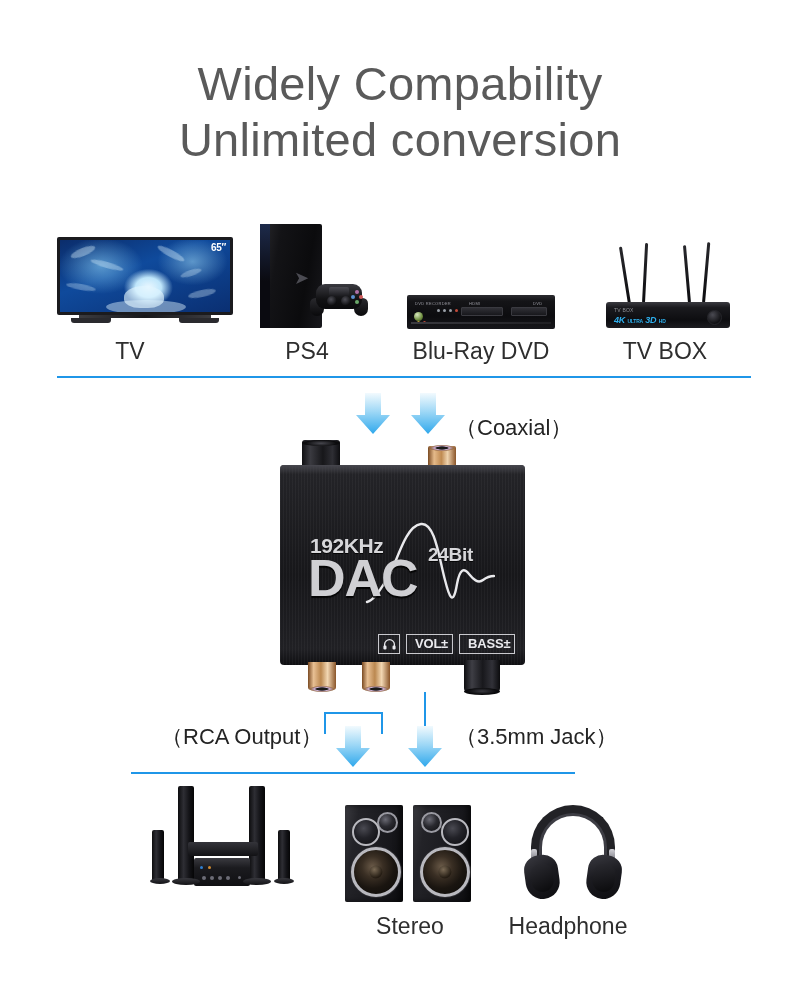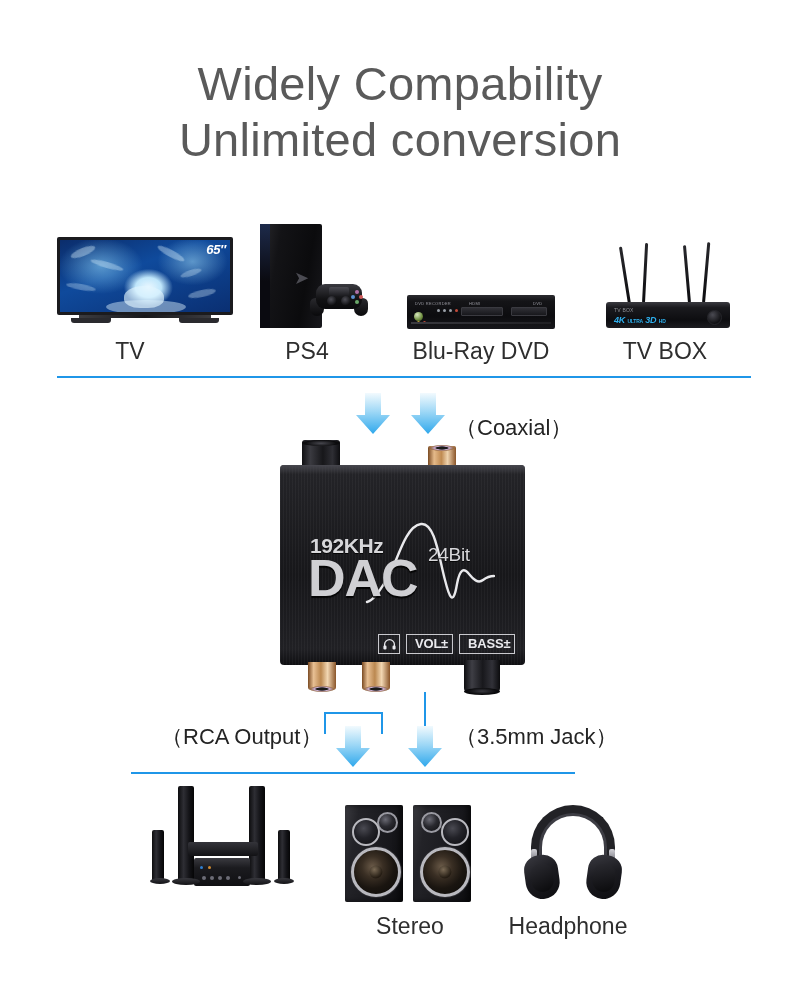--- a/index.html
+++ b/index.html
@@ -82,21 +82,21 @@
       radial-gradient(ellipse 50px 34px at 78% 30%, rgba(170,230,255,0.5) 0%, rgba(25,90,170,0) 70%),
       linear-gradient(160deg, #0b2d6b 0%, #0f4a9c 40%, #0a2f72 100%);
     overflow: hidden;
   }
   .ice {
     position: absolute; background: rgba(225,245,255,0.75); border-radius: 50%;
     filter: blur(0.4px);
   }
   .tv-size {
     position: absolute; right: 7px; top: 5px; color: #fff;
-    font-size: 13px; font-weight: 700; font-style: italic; letter-spacing: -0.3px;
+    font-size: 10px; font-weight: 700; letter-spacing: -0.3px;
   }
   .tv-stand-bar {
     position: absolute; left: 22px; top: 78px; width: 132px; height: 3px;
     background: linear-gradient(90deg,#3c3c40,#17171a,#3c3c40);
   }
   .tv-foot {
     position: absolute; top: 81px; width: 40px; height: 5px;
     background: #2a2a2e; border-radius: 0 0 3px 3px;
   }
 
@@ -234,21 +234,21 @@
     color: #d7d7da; font-size: 21px; font-weight: 700; letter-spacing: -0.4px;
     text-shadow: 0 1px 0 rgba(0,0,0,0.8);
   }
   .dac-txt-dac {
     position:absolute; left: 28px; top: 120px;
     color: #cfcfd3; font-size: 52px; font-weight: 700; letter-spacing: -1px; line-height: 52px;
     text-shadow: 0 2px 1px rgba(0,0,0,0.85);
   }
   .dac-txt-bit {
     position:absolute; left: 148px; top: 112px;
-    color: #d7d7da; font-size: 19px; font-weight: 400; letter-spacing: -0.3px;
+    color: #d7d7da; font-size: 19px; font-weight: 700; letter-spacing: -0.3px;
     text-shadow: 0 1px 0 rgba(0,0,0,0.8);
   }
   .dac-wave { position:absolute; left: 85px; top: 86px; }
   .dac-ctrl-row {
     position:absolute; left: 98px; top: 202px; display:flex; gap:6px; align-items:center;
   }
   .dac-ctrl {
     border: 1.4px solid #c9c9ce; color:#eaeaee;
     font-size: 13px; font-weight: 700; line-height: 14px;
     padding: 2px 4px 2px 8px; letter-spacing:-0.2px;

